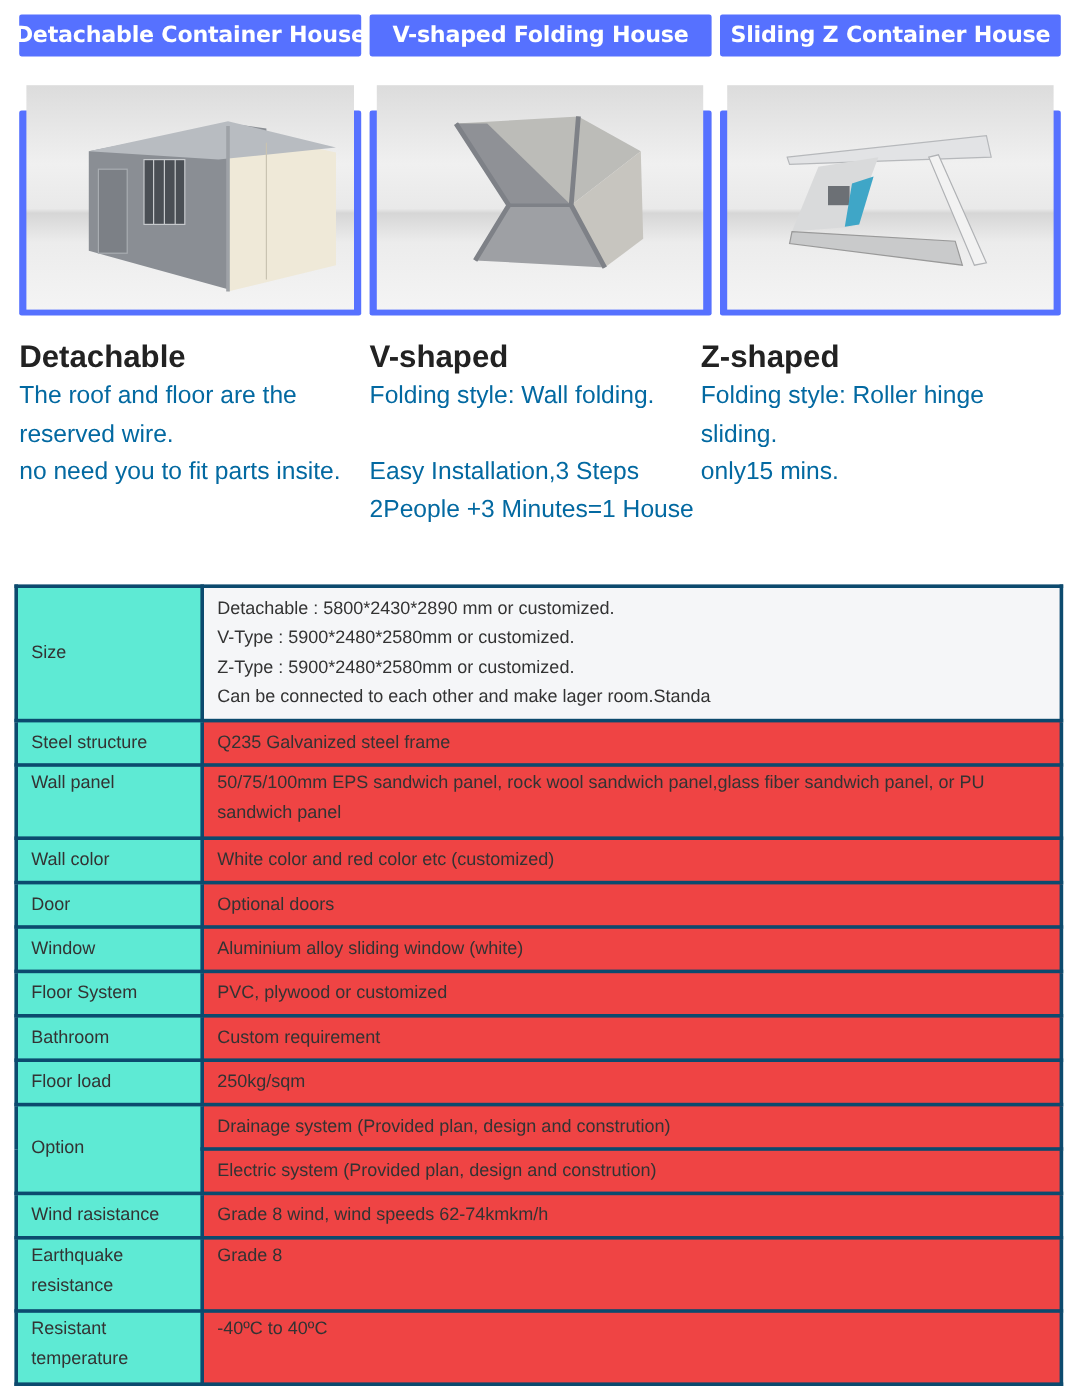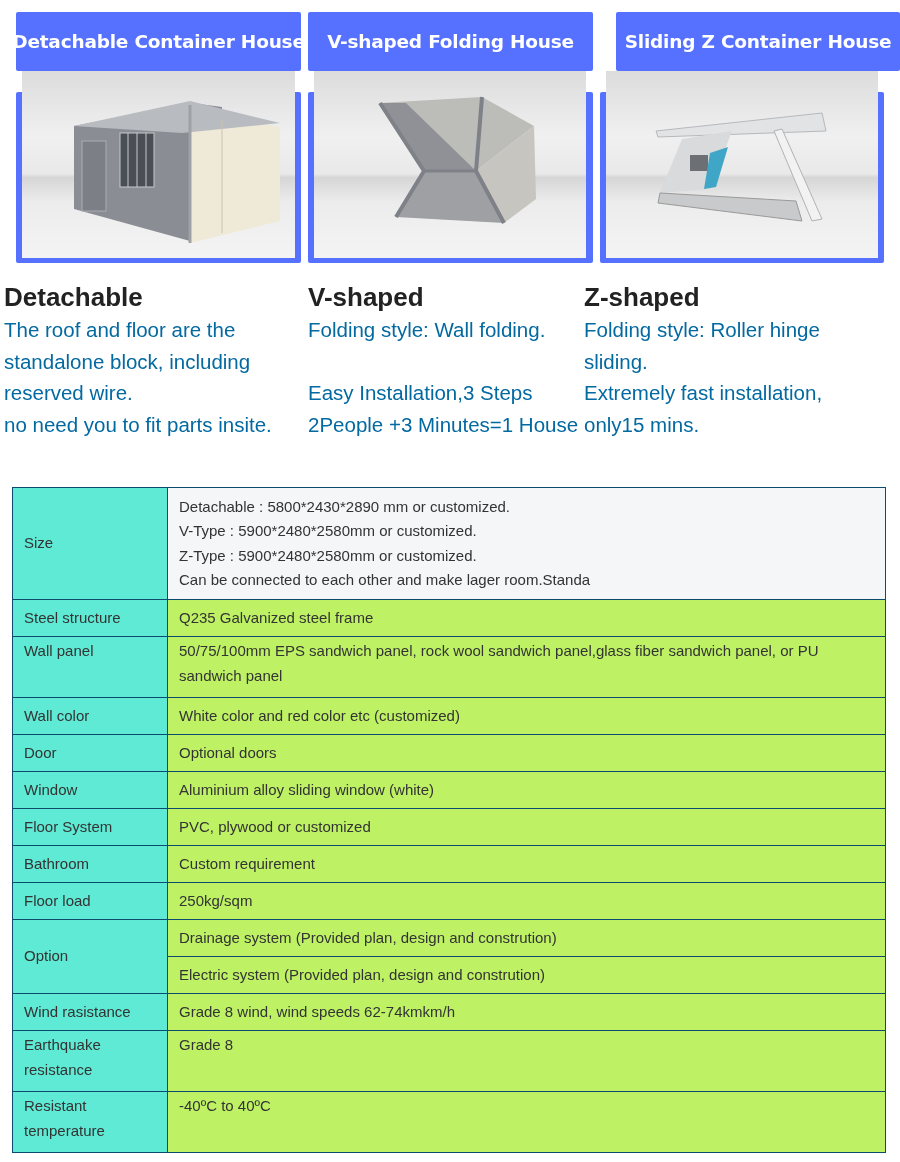--- a/index.html
+++ b/index.html
@@ -1,51 +1,51 @@
 <!DOCTYPE html>
 <html><head>
   <meta charset="utf-8">
   <style>
     * { box-sizing: border-box; margin: 0; padding: 0; }
     html, body { width: 900px; height: 1162px; background: #ffffff; overflow: hidden; }
     body { position: relative; font-family: "Liberation Sans", sans-serif; color: #333; }
 
     .tab {
-      position: absolute; top: 12px; height: 59px;
+      position: absolute; top: 12px; height: 35px;
       background: #5671ff; color: #fff; border-radius: 2px;
       font-family: "DejaVu Sans", sans-serif; font-weight: bold; font-size: 18.5px;
       display: flex; align-items: center; justify-content: center; white-space: nowrap;
       letter-spacing: -0.2px;
     }
     .tab-1 { left: 16px; width: 285px; }
     .tab-2 { left: 308px; width: 285px; }
-    .tab-3 { left: 616px; width: 284px; }
+    .tab-3 { left: 600px; width: 284px; }
 
     .card-frame { position: absolute; top: 92px; height: 171px; background: #5671ff; border-radius: 2px; }
     .card-img {
       position: absolute; top: 71px; height: 187px; overflow: hidden;
       background: linear-gradient(180deg, #dcdcdc 0%, #f0f0f0 35%, #e9e9e9 55%, #d6d6d6 57%, #ececec 70%, #f4f4f4 100%);
     }
     .f1 { left: 16px; width: 285px; } .i1 { left: 22px; width: 273px; }
     .f2 { left: 308px; width: 285px; } .i2 { left: 314px; width: 272px; }
     .f3 { left: 600px; width: 284px; } .i3 { left: 606px; width: 272px; }
     .card-img svg { position: absolute; left: 0; top: 0; }
 
     .desc { position: absolute; top: 280px; width: 292px; }
-    .d1 { left: 4px; } .d2 { left: 308px; } .d3 { left: 584px; }
+    .d1 { left: 16px; } .d2 { left: 308px; } .d3 { left: 584px; }
     .desc h3 { font-family: "Liberation Sans", sans-serif; font-size: 26px; font-weight: bold; color: #222; line-height: 34px; }
     .desc .line { font-size: 20.5px; line-height: 31.5px; color: #0369a1; white-space: nowrap; min-height: 31.5px; }
 
     table.spec {
       position: absolute; left: 12px; top: 487px; width: 874px;
       border-collapse: collapse; font-size: 15px; color: #333;
     }
-    table.spec td { border: 1px solid #0c4a6e; padding: 0 11px; vertical-align: middle; line-height: 24.5px; }
+    table.spec td { border: 3px solid #0c4a6e; padding: 0 11px; vertical-align: middle; line-height: 24.5px; }
     table.spec td.lbl { width: 155px; background: #5eead4; }
-    table.spec td.val { background: #bef264; }
+    table.spec td.val { background: #ef4444; }
     table.spec tr.shaded td.val { background: #f5f6f8; }
     table.spec td.top { vertical-align: top; padding-top: 2px; padding-bottom: 6px; }
     .row-size td { height: 112px; }
     .r37 td { height: 37px; }
     .r61 td { height: 61px; }
   </style>
 </head>
 <body>
 
 <div class="tab tab-1">Detachable Container House</div>
@@ -89,36 +89,34 @@
     <rect x="84" y="84" width="18" height="16" fill="#6c7075"></rect>
     <polygon points="104,82 122,76 110,116 98,118" fill="#3fa6c7"></polygon>
     <polygon points="54,122 190,130 196,150 52,132" fill="#c9cacb" stroke="#999"></polygon>
     <polygon points="168,60 176,58 216,148 206,150" fill="#f2f2f2" stroke="#b0b2b5"></polygon>
   </svg>
 </div>
 
 <div class="desc d1">
   <h3>Detachable</h3>
   <div class="line">The roof and floor are the</div>
-  <div class="line">standalone block, including</div>
   <div class="line">reserved wire.</div>
   <div class="line">no need you to fit parts insite.</div>
 </div>
 <div class="desc d2">
   <h3>V-shaped</h3>
   <div class="line">Folding style: Wall folding.</div>
   <div class="line"></div>
   <div class="line">Easy Installation,3 Steps</div>
   <div class="line">2People +3 Minutes=1 House</div>
 </div>
 <div class="desc d3">
   <h3>Z-shaped</h3>
   <div class="line">Folding style: Roller hinge</div>
   <div class="line">sliding.</div>
-  <div class="line">Extremely fast installation,</div>
   <div class="line">only15 mins.</div>
 </div>
 
 <table class="spec">
   <tbody>
       <tr class="row-size shaded">
     <td class="lbl">Size</td>
     <td class="val">
       <div>Detachable : 5800*2430*2890 mm or customized.</div>
       <div>V-Type : 5900*2480*2580mm or customized.</div>

